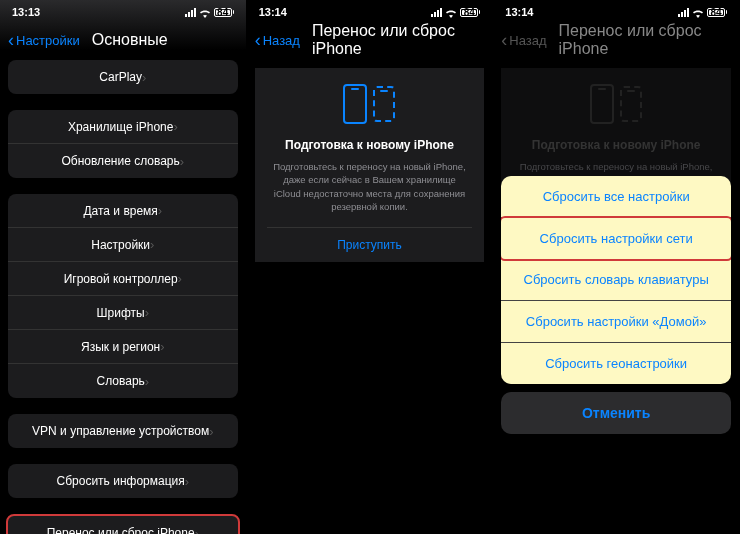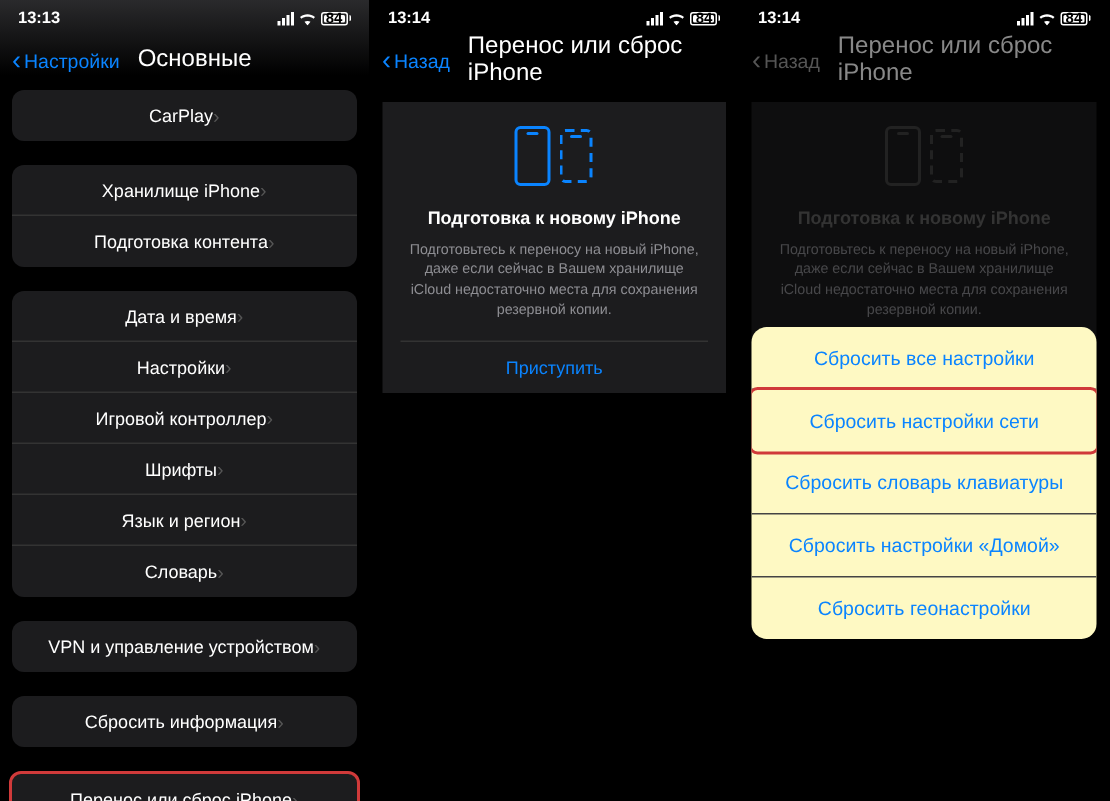--- a/index.html
+++ b/index.html
@@ -90,21 +90,21 @@
           <span class="row-label">CarPlay</span>
           <span class="chev">›</span>
         </div>
     </div>
     <div class="group">
       <div class="row">
           <span class="row-label">Хранилище iPhone</span>
           <span class="chev">›</span>
         </div>
       <div class="row">
-          <span class="row-label">Подготовка контента</span>
+          <span class="row-label">Обновление словарь</span>
           <span class="chev">›</span>
         </div>
     </div>
     <div class="group">
       <div class="row">
           <span class="row-label">Дата и время</span>
           <span class="chev">›</span>
         </div>
       <div class="row">
           <span class="row-label">Настройки</span>
@@ -229,15 +229,16 @@
       <div class="card-action dim">Приступить</div>
     </div>
     <div class="sheet">
       <div class="sheet-group">
         <div class="sheet-row">Сбросить все настройки</div>
         <div class="sheet-row highlight-row">Сбросить настройки сети</div>
         <div class="sheet-row">Сбросить словарь клавиатуры</div>
         <div class="sheet-row">Сбросить настройки «Домой»</div>
         <div class="sheet-row">Сбросить геонастройки</div>
       </div>
+      <div class="cancel-btn">Отменить</div>
     </div>
   </div>
 </div>
 
 </body></html>

